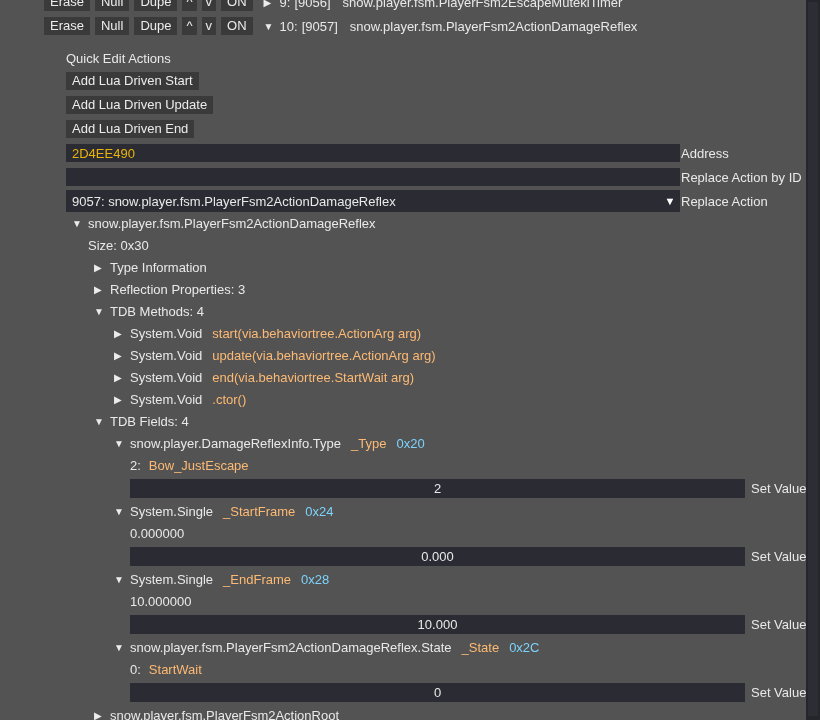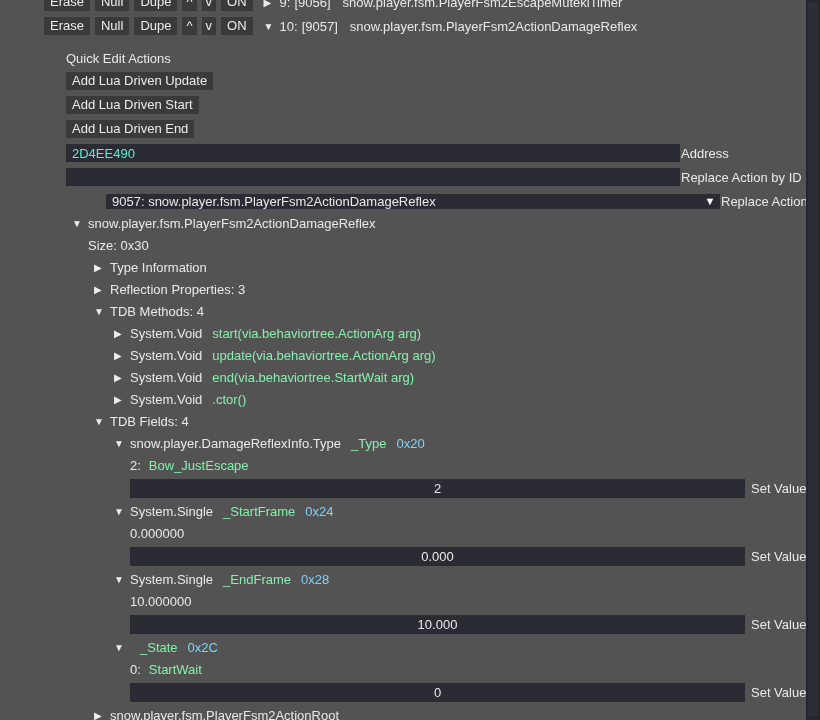--- a/index.html
+++ b/index.html
@@ -15,41 +15,41 @@
        display:inline-block;border:none;font-size:13px;font-family:inherit;cursor:default;}
   .btn.narrow{padding:0 4px;}
   .tree-arrow{display:inline-block;width:16px;font-size:10px;color:#ececec;flex:0 0 16px;}
   .row-index{margin-right:4px;}
   .row-id{margin-right:12px;}
 
   
   .qea-title{margin:16px 0 0 66px;height:15px;line-height:15px;}
   .lua-btn{display:block;margin:6px 0 0 66px;width:max-content;}
   .io-row{display:flex;align-items:center;margin-top:6px;height:18px;padding-left:66px;}
-  .text-input{width:602px;height:18px;background:#2b2b33;border:none;color:#5eead4;
+  .text-input{width:602px;height:18px;background:#2b2b33;border:none;color:#eab308;
               font-family:inherit;font-size:13px;padding:0 6px;flex:0 0 602px;}
   .io-label{margin-left:1px;white-space:nowrap;}
-  .combo{width:614px;height:15px;background:#2b2b33;display:flex;align-items:center;
-         padding:0;flex:0 0 614px;cursor:default;margin-left:40px;}
+  .combo{width:614px;height:22px;background:#2b2b33;display:flex;align-items:center;
+         padding:0;flex:0 0 614px;cursor:default;}
   .combo-value{padding-left:6px;flex:1 1 auto;white-space:nowrap;overflow:hidden;}
   .combo-arrow{flex:0 0 20px;text-align:center;font-size:11px;color:#fff;}
 
   
   .tree{margin-top:2px;}
   .trow{height:22px;display:flex;align-items:center;white-space:nowrap;}
   .trow.t0{padding-left:72px;}
   .trow.tsize{padding-left:88px;}
   .trow.t1{padding-left:94px;}
   .trow.t2{padding-left:114px;}
   .trow.leaf{padding-left:130px;}
   .vrow{height:24px;display:flex;align-items:center;padding-left:130px;}
   .field-input{width:603px;height:19px;background:#2b2b33;border:none;color:#e9e9e9;
                text-align:center;font-family:inherit;font-size:13px;padding:0 6px;flex:0 0 603px;}
   .set-value{margin-left:6px;white-space:nowrap;cursor:default;}
-  .blue{color:#86efac;}
+  .blue{color:#fdba74;}
   .red{color:#7dd3fc;}
   .sig{margin-left:10px;}
   .fname{margin-left:10px;}
   .foffset{margin-left:10px;}
   .ename{margin-left:8px;}
 
   
   .scrollbar{position:absolute;top:0;right:0;width:14px;height:720px;background:#25252c;}
   .scroll-grab{position:absolute;left:2px;right:2px;top:2px;height:714px;background:#2d2d36;}
 </style>
@@ -79,22 +79,22 @@
       <button class="btn narrow">^</button>
       <button class="btn narrow">v</button>
       <button class="btn">ON</button>
       <span class="tree-arrow" style="margin-left:6px;">▼</span>
       <span class="row-index">10:</span>
       <span class="row-id">[9057]</span>
       <span>snow.player.fsm.PlayerFsm2ActionDamageReflex</span>
     </div>
 
     <div class="qea-title">Quick Edit Actions</div>
+    <button class="btn lua-btn">Add Lua Driven Start</button>
     <button class="btn lua-btn">Add Lua Driven Update</button>
-    <button class="btn lua-btn">Add Lua Driven Start</button>
     <button class="btn lua-btn">Add Lua Driven End</button>
 
     <div class="io-row">
       <input class="text-input" value="2D4EE490" style="">
       <span class="io-label">Address</span>
     </div>
     <div class="io-row">
       <input class="text-input" value="" style="">
       <span class="io-label">Replace Action by ID</span>
     </div>
@@ -196,20 +196,21 @@
       <div class="trow leaf">
         <span>10.000000</span>
       </div>
       <div class="vrow">
         <input class="field-input" value="10.000" style="">
         <span class="set-value">Set Value</span>
       </div>
 
       <div class="trow t2">
         <span class="tree-arrow">▼</span>
+        <span>snow.player.fsm.PlayerFsm2ActionDamageReflex.State</span>
         <span class="blue fname">_State</span>
         <span class="red foffset">0x2C</span>
       </div>
       <div class="trow leaf">
         <span>0:</span>
         <span class="blue ename">StartWait</span>
       </div>
       <div class="vrow">
         <input class="field-input" value="0" style="">
         <span class="set-value">Set Value</span>

